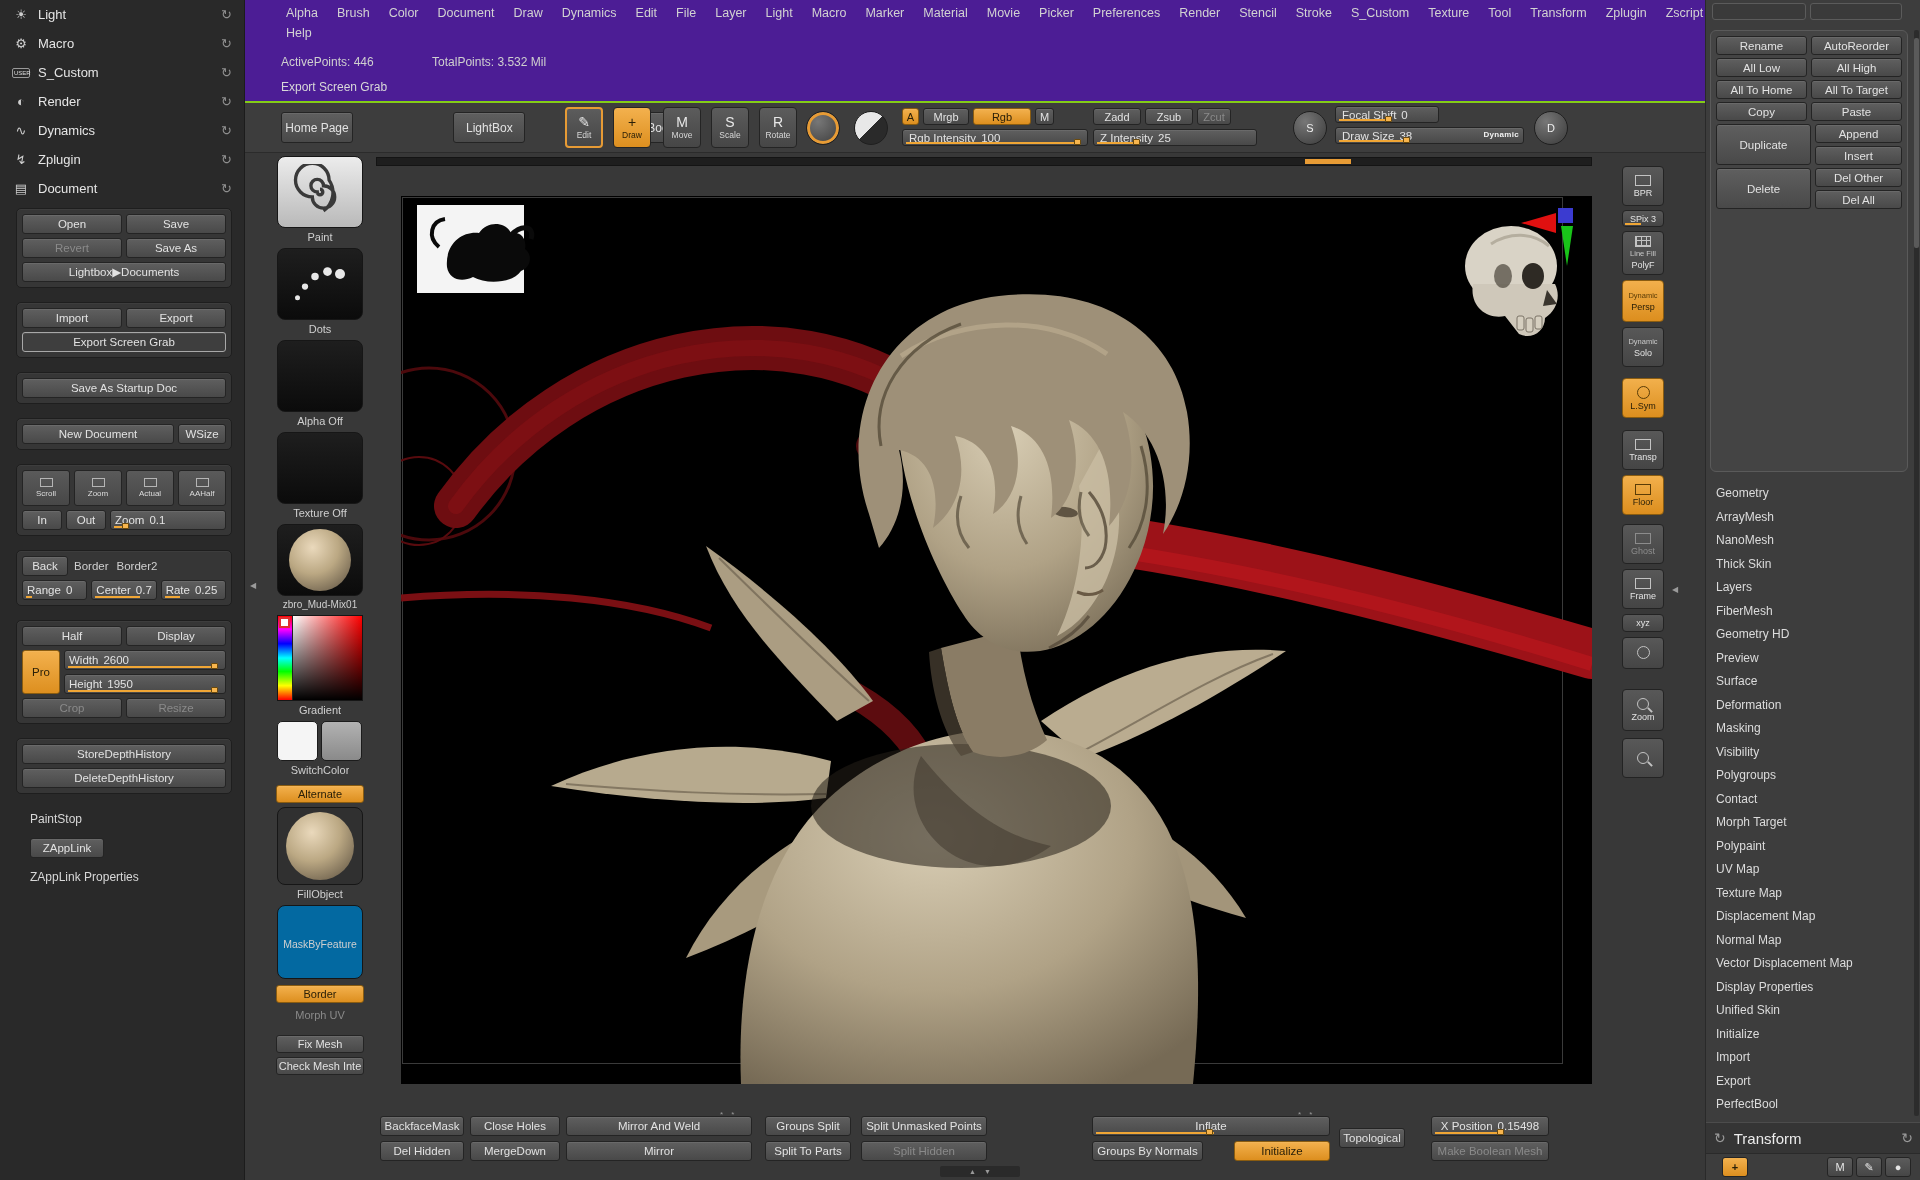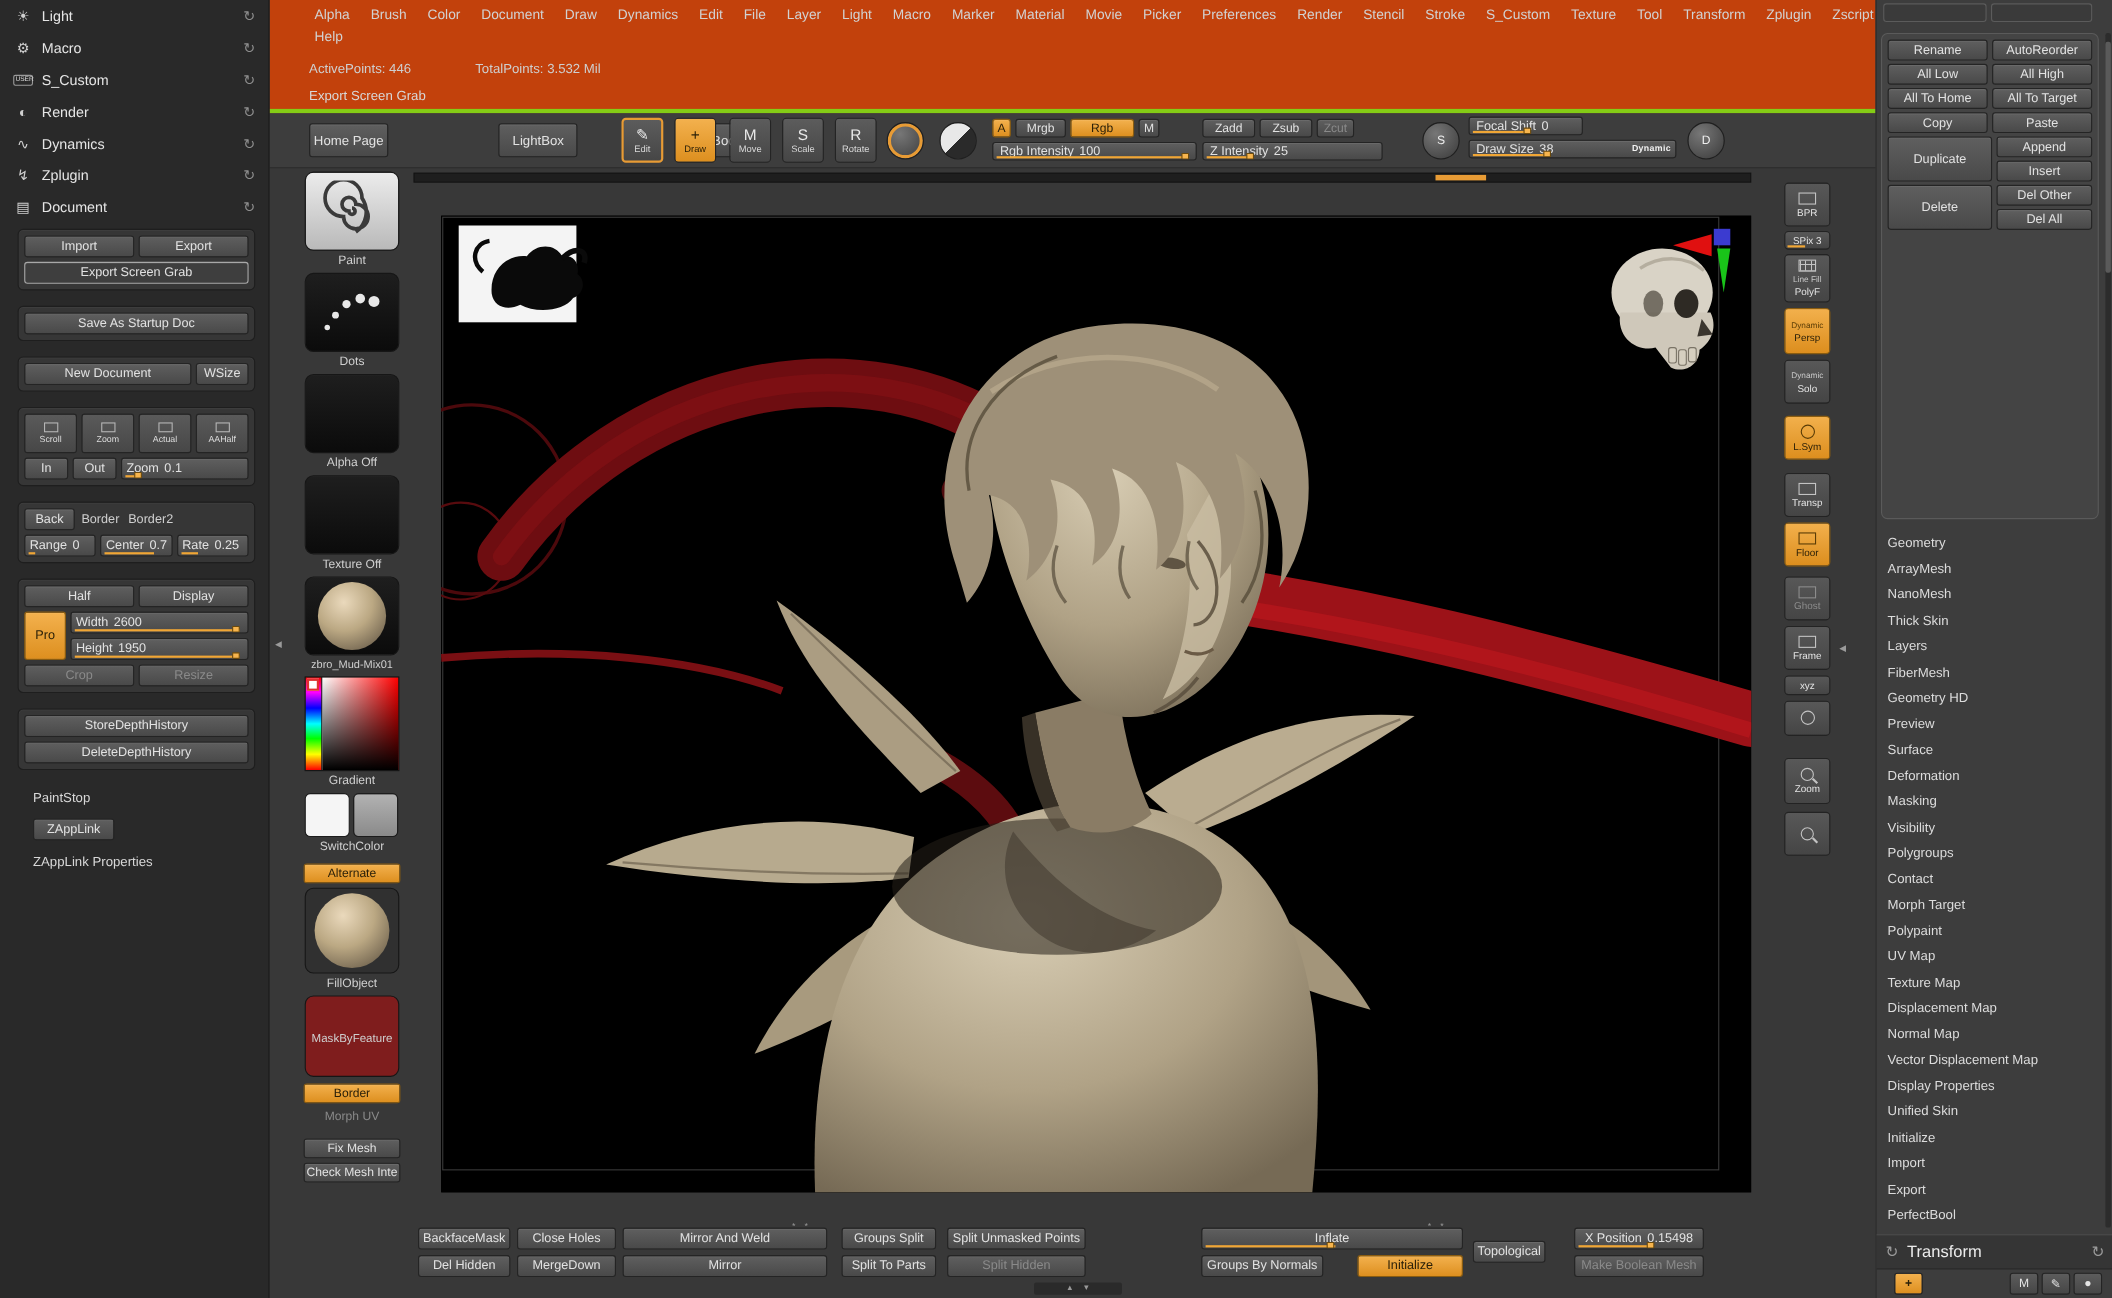--- a/index.html
+++ b/index.html
@@ -14,21 +14,21 @@
        border:1px solid #242424;border-radius:3px;color:#e2e2e2;font-size:12px;height:22px;padding:0 8px;
        position:relative;box-shadow:inset 0 1px 0 rgba(255,255,255,.07);white-space:nowrap;overflow:hidden;cursor:default}
   .btn.orange{background:linear-gradient(#f3b14e,#dd8f1f);color:#2b2008;border-color:#8a5c10}
   .btn.dim{color:#8a8a8a}
   .btn.sel{background:#3e3e3e;border-color:#a8a8a8}
   .btn.wfull{width:88px;height:18px;font-size:11px;margin:4px auto;display:flex}
   .slf{position:absolute;left:3px;bottom:1px;height:2px;background:#f0a635;pointer-events:none}
   .slk{position:absolute;bottom:0;width:7px;height:6px;background:#f7b54e;border:1px solid #6b4a0d;border-radius:1px;pointer-events:none}
 
   
-  .topzone{left:245px;top:0;width:1675px;height:103px;background:#c2410c;border-bottom:4px solid #84cc16}
+  .topzone{left:245px;top:0;width:1675px;height:103px;background:#4c1d95;border-bottom:2px solid #84cc16}
   .menu-items{display:flex;gap:19px;padding:6px 0 0 41px;flex-wrap:nowrap}
   .menu-item{color:#d2d2d2;font-size:12.5px;white-space:nowrap}
   .menurow2{padding:6px 0 0 41px}
   .statusrow{left:281px;top:55px;font-size:12px;color:#cfcfcf}
   .hintrow{left:281px;top:80px;font-size:12px;color:#d8d8d8}
 
   
   .shelf{left:245px;top:103px;width:1675px;height:50px;background:#3d3d3d;border-bottom:1px solid #2b2b2b}
   .btn.big{height:31px;font-size:12px}
   .tbic{position:absolute;width:38px;height:41px;background:linear-gradient(#5c5c5c,#464646);border:1px solid #242424;
@@ -67,21 +67,21 @@
   .mtile span{font-size:8px;color:#ddd}
   .flatlbl{font-size:12px;color:#d8d8d8;padding:4px 0 4px 14px}
 
   
   .tool-col{left:266px;top:156px;width:108px;display:flex;flex-direction:column;align-items:center}
   .titem{display:flex;flex-direction:column;align-items:center;margin-bottom:5px}
   .ttile{width:86px;height:72px;border:1px solid #161616;border-radius:8px;background:#2a2a2a;display:flex;align-items:center;justify-content:center;overflow:hidden}
   .ttile.paint{background:linear-gradient(#ececec,#b9b9b9)}
   .ttile.black{background:linear-gradient(#1e1e1e,#0b0b0b)}
   .ttile.mid{background:#303030}
-  .ttile.mbf{width:86px;height:74px;background:#7f1d1d;margin-bottom:2px}
+  .ttile.mbf{width:86px;height:74px;background:#0369a1;margin-bottom:2px}
   .tlab{font-size:11px;color:#cfcfcf;margin-top:3px;text-align:left;max-width:104px;overflow:hidden;white-space:nowrap}
   .tlab.small{font-size:10px}
   .sphere{width:62px;height:62px;border-radius:50%;display:block;
           background:radial-gradient(circle at 38% 30%,#ead9bc,#bba883 45%,#7d6f58 78%,#4c4335)}
   .sphere.big{width:68px;height:68px}
   .picker{position:relative;width:86px;height:86px;background:#222;border:1px solid #161616}
   .picker .hue{position:absolute;left:0;top:0;width:14px;height:100%;
                background:linear-gradient(#f00,#f0f 16%,#00f 33%,#0ff 50%,#0f0 66%,#ff0 83%,#f00)}
   .picker .sat{position:absolute;left:15px;top:0;right:0;bottom:0;
                background:linear-gradient(to top,#000,rgba(0,0,0,0)),linear-gradient(to right,#fff,#f00)}
@@ -300,20 +300,33 @@
         <span class="pref">↻</span>
       </div>
       <div class="pal-row">
         <span class="pic">▤</span>
         <span class="plabel">Document</span>
         <span class="pref">↻</span>
       </div>
     </div>
 
     <div class="doc-panel">
+      <div class="grp">
+        <div class="row">
+          <button class="btn g">Open</button>
+          <button class="btn g">Save</button>
+        </div>
+        <div class="row">
+          <button class="btn g dim">Revert</button>
+          <button class="btn g">Save As</button>
+        </div>
+        <div class="row">
+          <button class="btn g">Lightbox▶Documents</button>
+        </div>
+      </div>
 
       <div class="grp">
         <div class="row">
           <button class="btn g">Import</button>
           <button class="btn g">Export</button>
         </div>
         <div class="row">
           <button class="btn g sel">Export Screen Grab</button>
         </div>
       </div>

